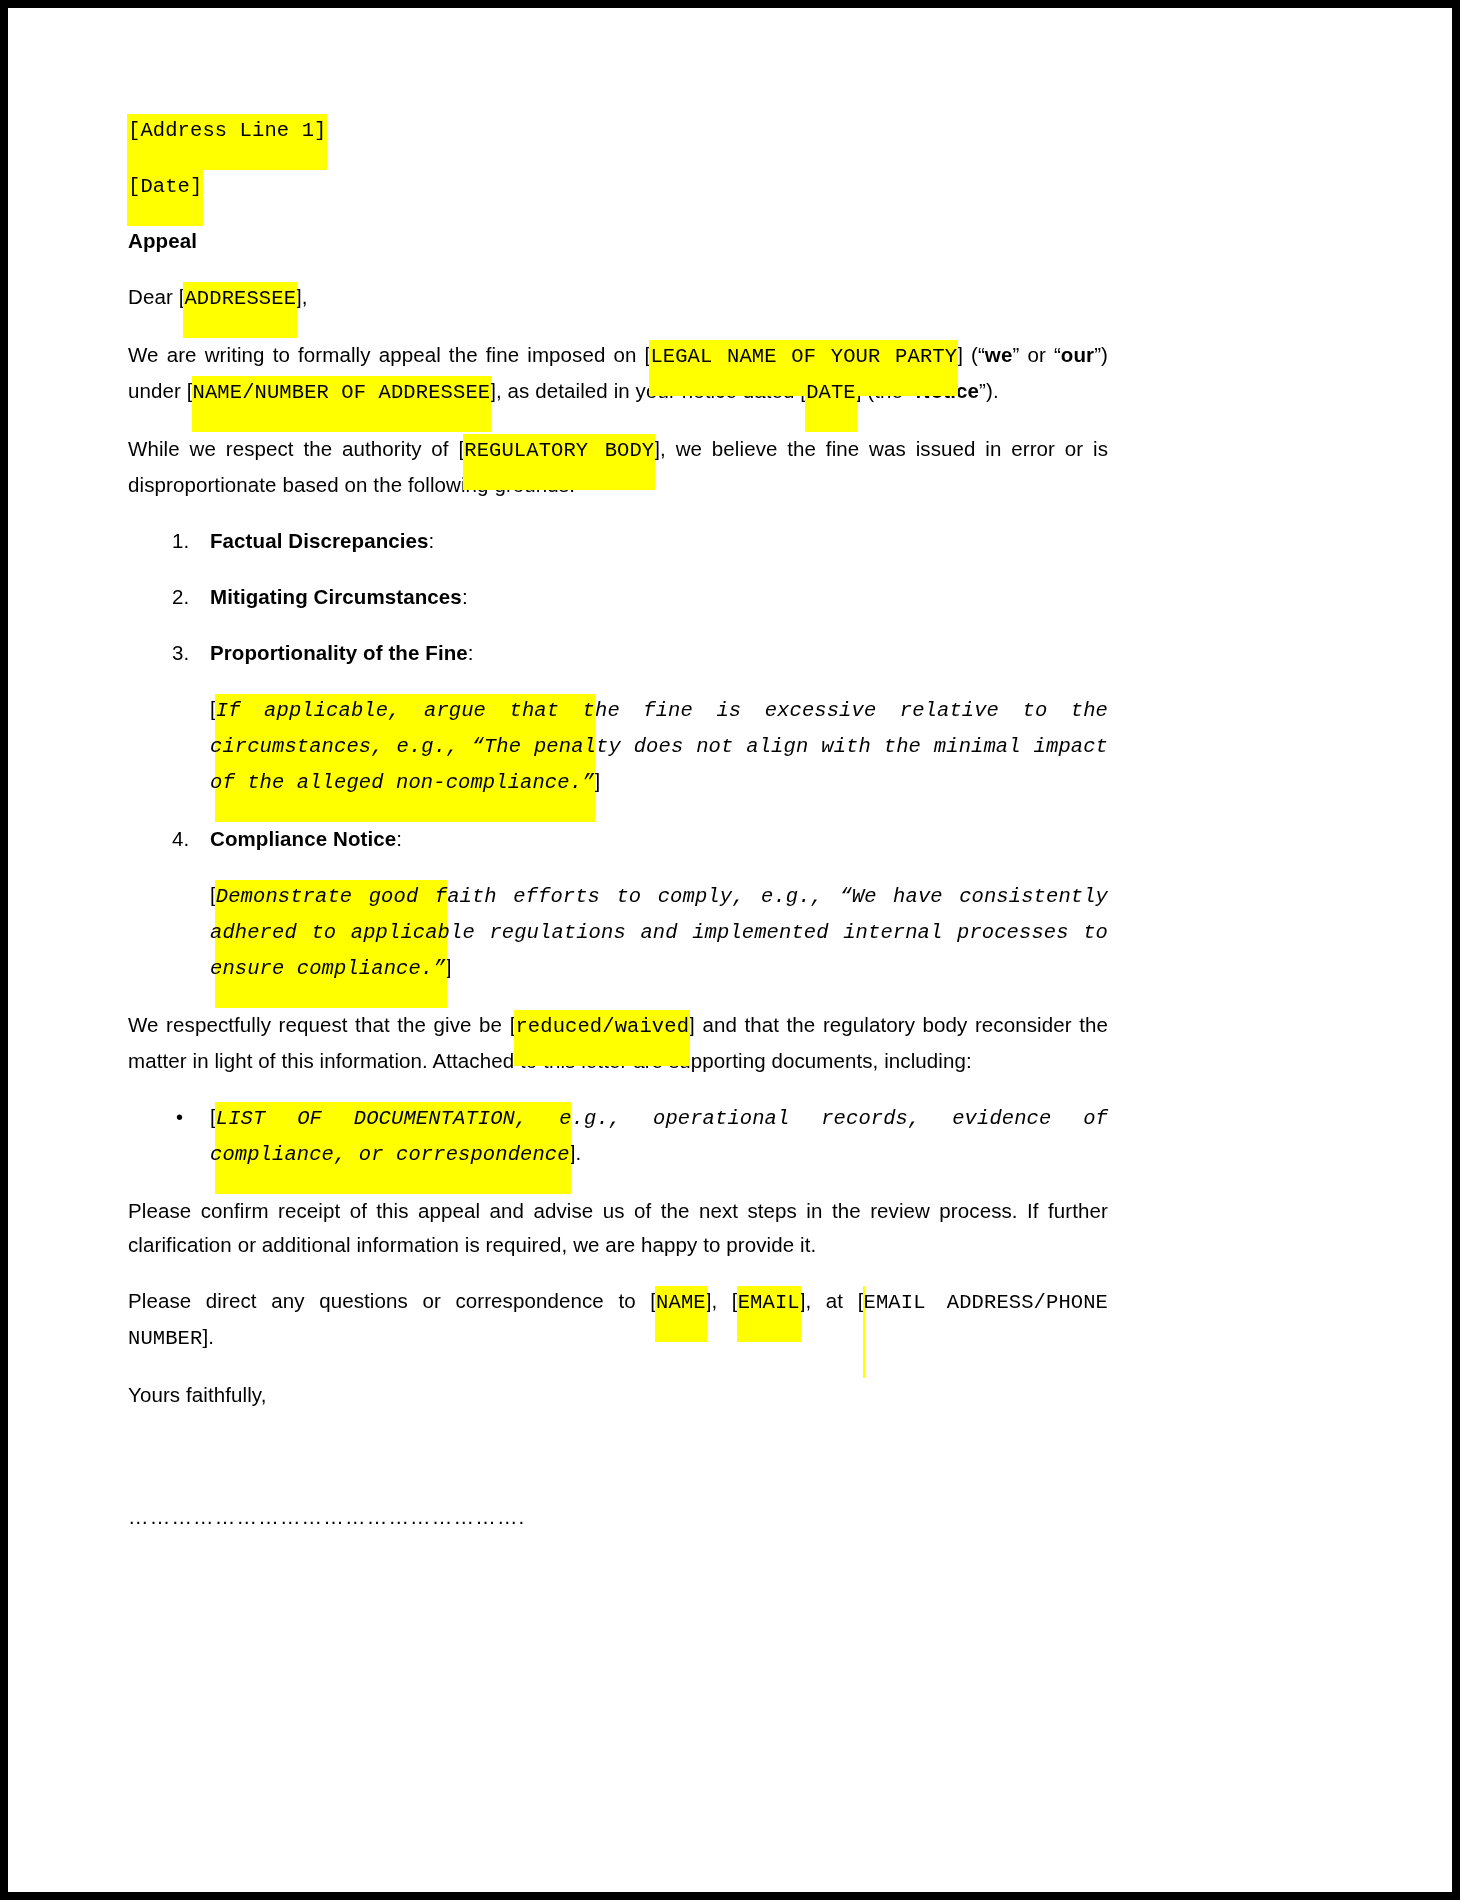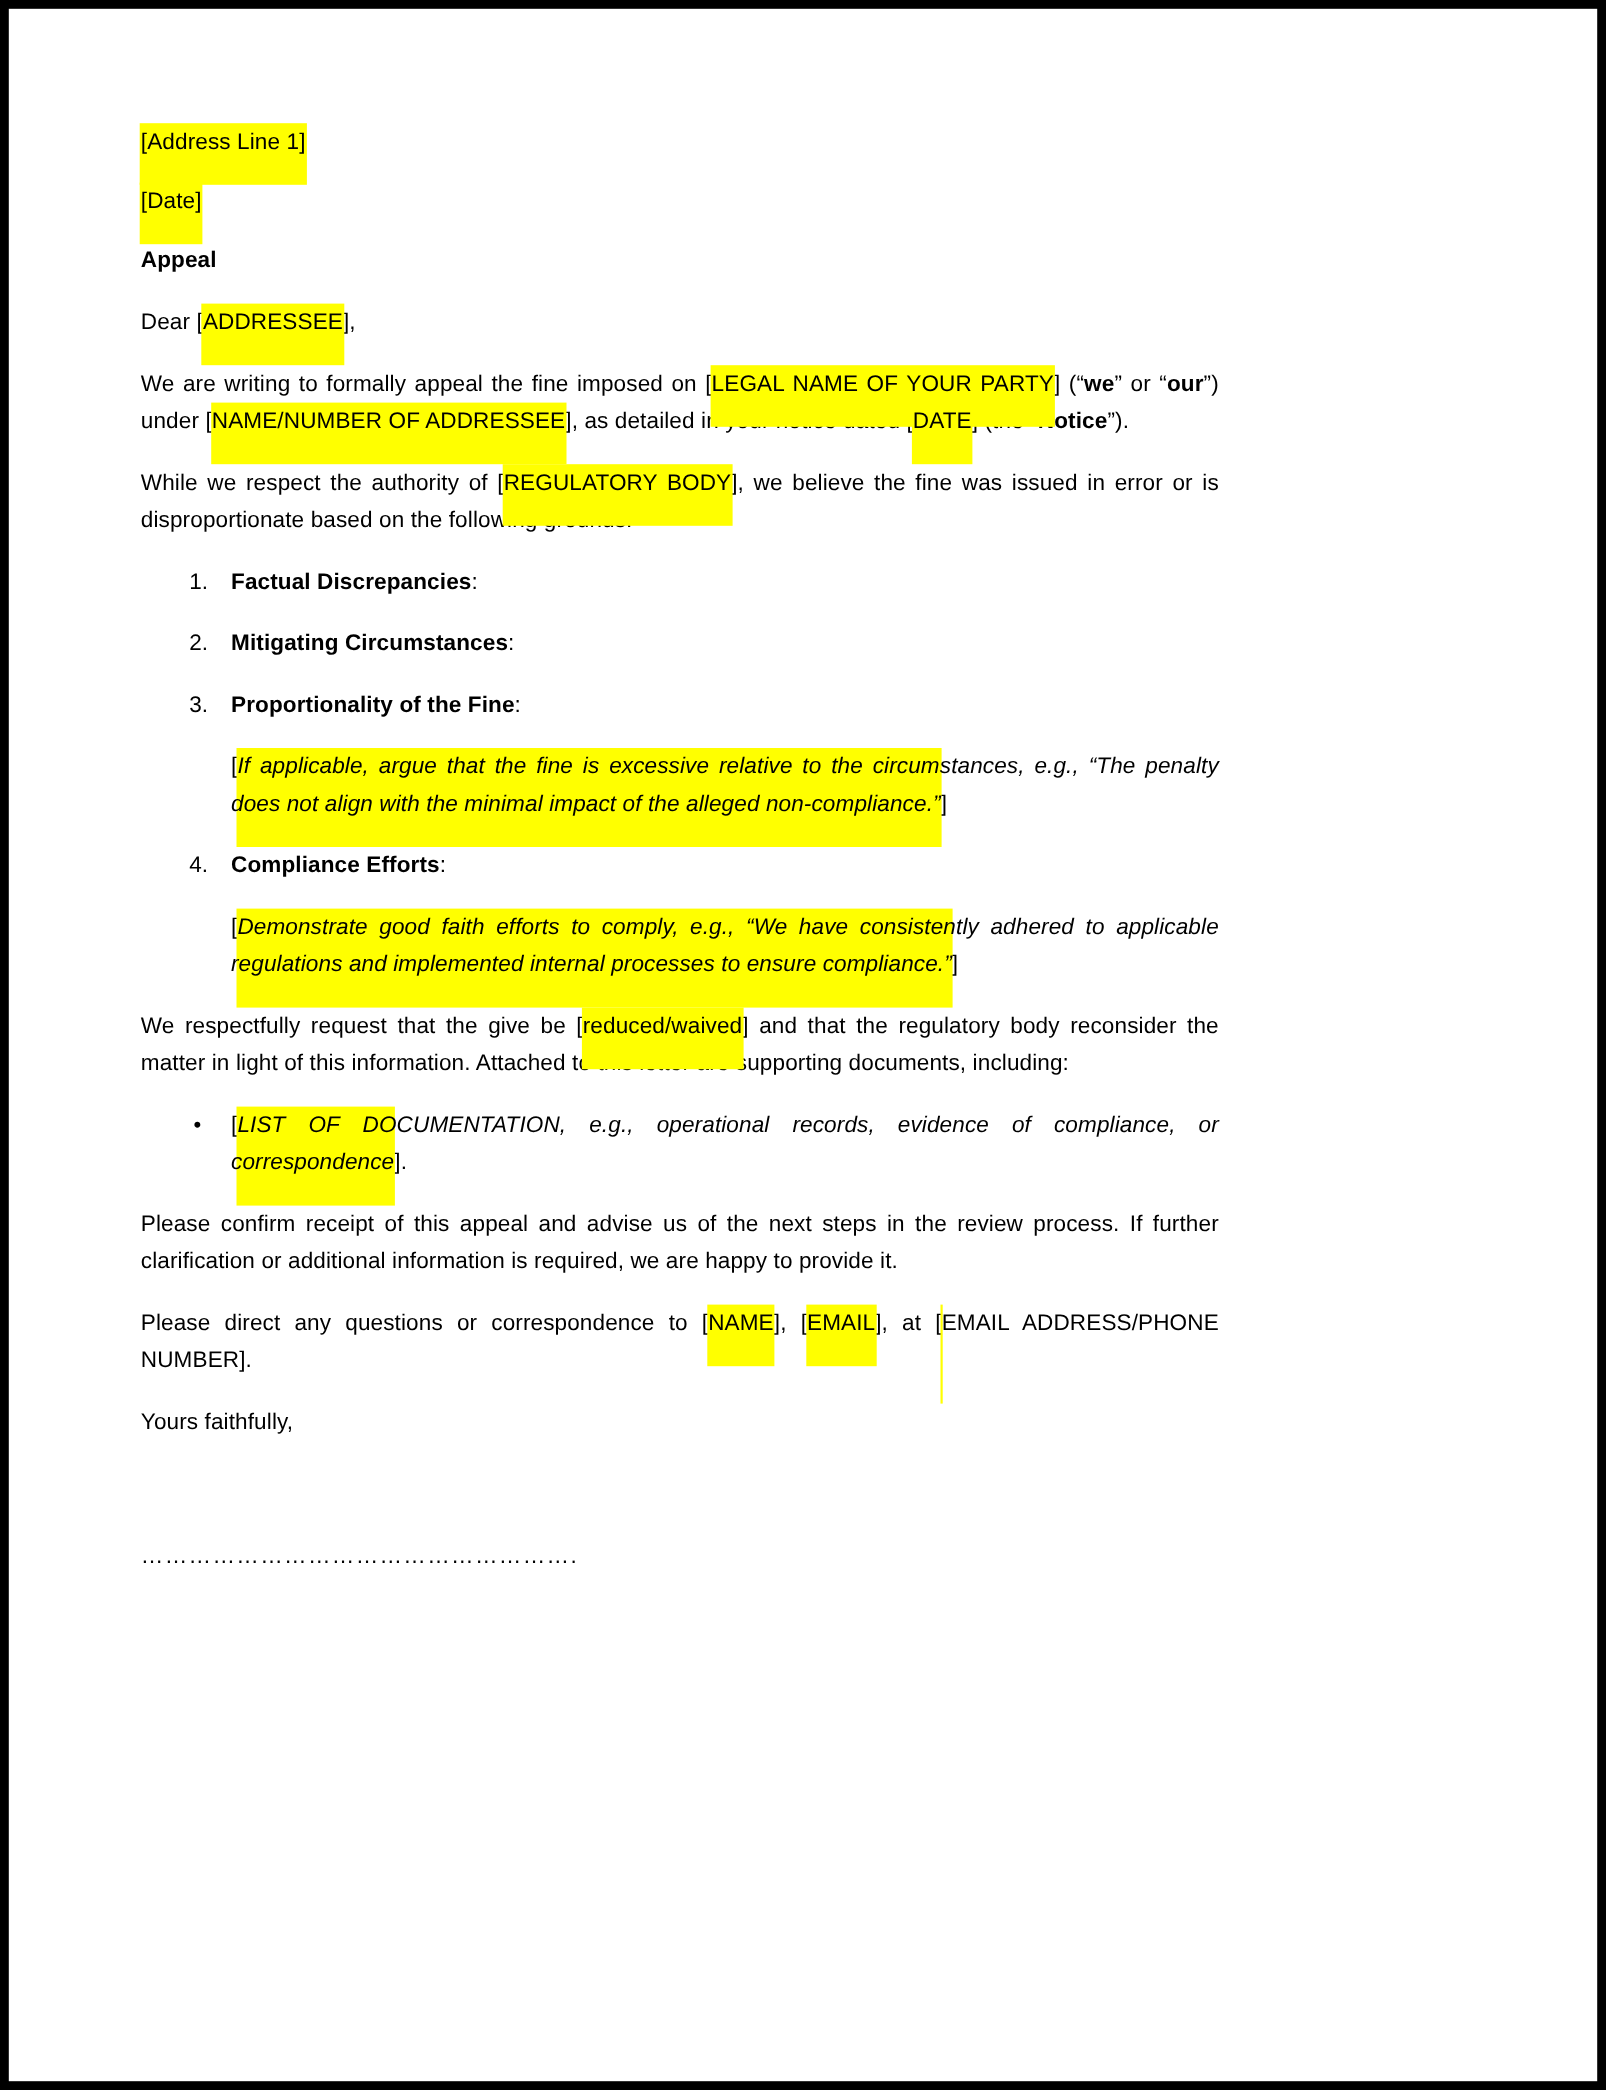--- a/index.html
+++ b/index.html
@@ -35,20 +35,21 @@
     line-height: 34px;
     color: #000000;
     letter-spacing: 0.1px;
   }
 
   
   .hl {
     position: relative;
     background: transparent;
     z-index: 1;
+    font-family: Liberation Mono, monospace;
   }
   .hl::before {
     content: "";
     position: absolute;
     left: -1px;
     right: -1px;
     top: -5px;
     bottom: -28px;
     background: #ffff00;
     z-index: -1;
@@ -156,21 +157,21 @@
         <li>
           <span class="li-title"><span class="num">2.</span><b>Mitigating Circumstances</b><span>:</span></span>
         </li>
 
         <li>
           <span class="li-title"><span class="num">3.</span><b>Proportionality of the Fine</b><span>:</span></span>
         </li>
         <p class="explain"><span>[</span><i class="hl">If applicable, argue that the fine is excessive relative to the circumstances, e.g., “The penalty does not align with the minimal impact of the alleged non-compliance.”</i><span>]</span></p>
 
         <li>
-          <span class="li-title"><span class="num">4.</span><b>Compliance Efforts</b><span>:</span></span>
+          <span class="li-title"><span class="num">4.</span><b>Compliance Notice</b><span>:</span></span>
         </li>
         <p class="explain"><span>[</span><i class="hl">Demonstrate good faith efforts to comply, e.g., “We have consistently adhered to applicable regulations and implemented internal processes to ensure compliance.”</i><span>]</span></p>
 
       </ol>
 
       <p class="just"><span>We respectfully request that the give be [</span><span class="hl">reduced/waived</span><span>] and that the regulatory body reconsider the matter in light of this information. Attached to this letter are supporting documents, including:</span></p>
 
       <ul class="docs">
         <li><span class="bullet">•</span><span>[</span><i class="hl">LIST OF DOCUMENTATION, e.g., operational records, evidence of compliance, or correspondence</i><span>].</span></li>
       </ul>

